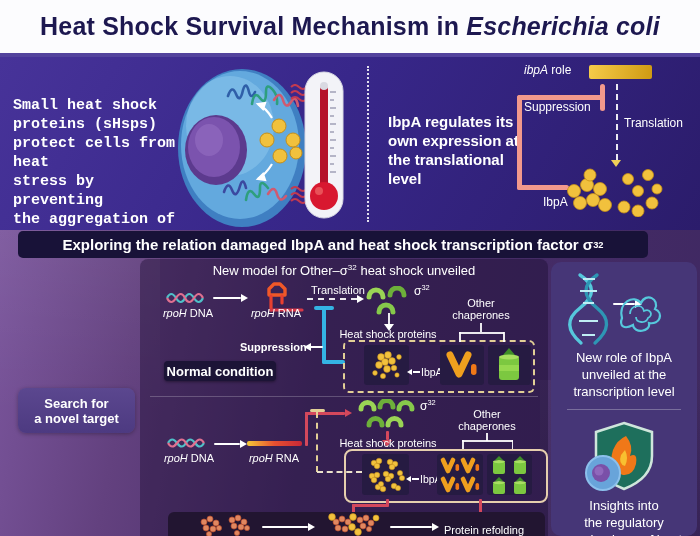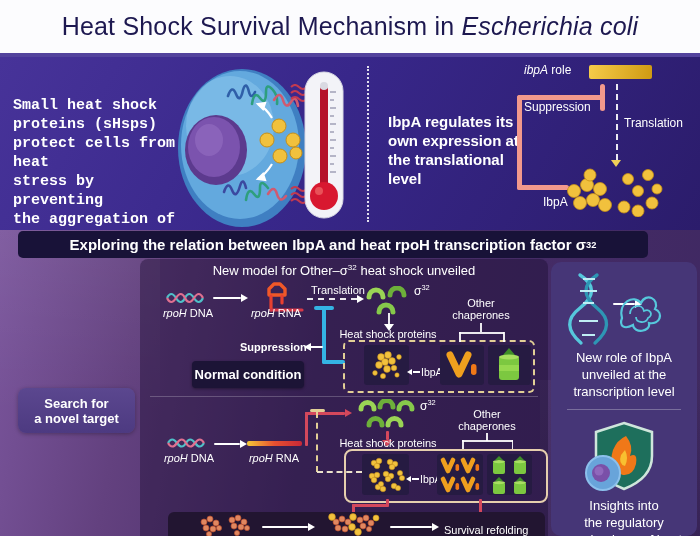--- a/index.html
+++ b/index.html
@@ -8,21 +8,21 @@
   .abs{position:absolute;}
   .txt{color:#fff;}
   .pre{white-space:pre-line;}
   .ctr{text-align:center;}
   .sup{font-size:62%;vertical-align:super;line-height:0;}
   i{font-style:italic;}
 
   
   .header{left:0;top:0;width:700px;height:53px;background:#fcfcfe;
           border-bottom:4px solid #53439d;display:flex;align-items:center;justify-content:center;}
-  .title{font-size:25px;font-weight:normal;color:#1d1850;letter-spacing:.2px;}
+  .title{font-size:25px;font-weight:bold;color:#1d1850;letter-spacing:.2px;}
 
   
   .topsec{left:0;top:57px;width:700px;height:173px;
           background:linear-gradient(120deg,#473399 0%,#38278a 45%,#2b1c6b 100%);}
   .introtext{font-size:15px;line-height:19px;font-weight:bold;}
 
   .vdot{border-left:2px dotted rgba(255,255,255,.85);}
 
   .goldbar{background:linear-gradient(100deg,#f6cc4a,#cf9a12);border-radius:2px;}
   .pink{background:#f2998c;border-radius:3px;}
@@ -194,21 +194,21 @@
         <circle cx="97" cy="22" r="5"></circle>
     </g>
   </svg>
   <div class="abs txt lbl12" style="left:543px;top:195px;">IbpA</div>
 
   <div class="abs lower"></div>
   <div class="abs deco1"></div>
   <div class="abs deco2"></div>
 
   <div class="abs banner">
-    <span>Exploring the relation between IbpA and heat rpoH transcription factor σ</span>
+    <span>Exploring the relation damaged IbpA and heat shock transcription factor σ</span>
       <span class="sup">32</span>
   </div>
 
   <div class="abs panel"></div>
 
   <div class="abs txt ctr" style="left:140px;top:263px;width:408px;font-size:13px;">
     <span>New model for Other–σ</span><span class="sup">32</span><span> heat shock unveiled</span>
   </div>
 
   <svg class="abs" style="left:165px;top:290px;" width="44" height="16" viewBox="0 0 44 16">
@@ -243,21 +243,21 @@
   <div class="abs head-d" style="left:384px;top:324px;"></div>
   <div class="abs txt ctr lbl11" style="left:336px;top:328px;width:104px;">Heat shock proteins</div>
 
   <div class="abs cyan" style="left:314px;top:306px;width:20px;height:4px;"></div>
   <div class="abs cyan" style="left:322px;top:306px;width:4px;height:58px;"></div>
   <div class="abs cyan" style="left:322px;top:360px;width:23px;height:4px;"></div>
   <div class="abs txt lbl11" style="left:240px;top:341px;font-weight:bold;">Suppression</div>
   <div class="abs head-l" style="left:304px;top:343px;"></div>
   <div class="abs wline" style="left:310px;top:346px;width:13px;height:1.5px;"></div>
 
-  <div class="abs condbox" style="left:164px;top:361px;width:112px;height:27px;margin-left:28px;">Normal condition</div>
+  <div class="abs condbox" style="left:164px;top:361px;width:112px;height:20px;">Normal condition</div>
 
   <div class="abs dbox" style="left:343px;top:340px;width:188px;height:49px;"></div>
   <div class="abs cell-sq" style="left:364px;top:345px;width:45px;height:40px;">
     <svg width="45" height="40" viewBox="0 0 45 40">
       <g fill="#f1c13d" stroke="#c78f16" stroke-width=".5">
         <circle cx="17" cy="12" r="3.4"></circle>
           <circle cx="24" cy="10" r="3.4"></circle>
           <circle cx="21" cy="17" r="3.4"></circle>
           <circle cx="28" cy="16" r="3.4"></circle>
           <circle cx="15" cy="20" r="3.4"></circle>
@@ -446,21 +446,21 @@
     <g fill="#f2c23e" stroke="#c78f16" stroke-width=".6">
       <circle cx="10" cy="5" r="3.4"></circle>
         <circle cx="31" cy="5" r="3.4"></circle>
         <circle cx="30" cy="15" r="3.4"></circle>
         <circle cx="36" cy="20" r="3.4"></circle>
         <circle cx="54" cy="6" r="3"></circle>
     </g>
   </svg>
   <div class="abs wline" style="left:390px;top:526px;width:42px;"></div>
   <div class="abs head-r" style="left:432px;top:523px;"></div>
-  <div class="abs txt lbl11" style="left:444px;top:524px;">Survival refolding</div>
+  <div class="abs txt lbl11" style="left:444px;top:524px;">Protein refolding</div>
 
   <div class="abs cta pre">Search for
 a novel target</div>
 
   <div class="abs rpanel"></div>
   <svg class="abs" style="left:567px;top:272px;" width="44" height="74" viewBox="0 0 44 74">
     <path d="M13,3 Q36,18 13,36 Q-8,52 14,71" stroke="#56c8dc" stroke-width="3.4" fill="none" stroke-linecap="round"></path>
     <path d="M30,3 Q8,18 30,36 Q50,52 28,71" stroke="#2e96b4" stroke-width="3.4" fill="none" stroke-linecap="round"></path>
     <g stroke="#bfeef4" stroke-width="2">
       <line x1="16" y1="7" x2="28" y2="7"></line>

